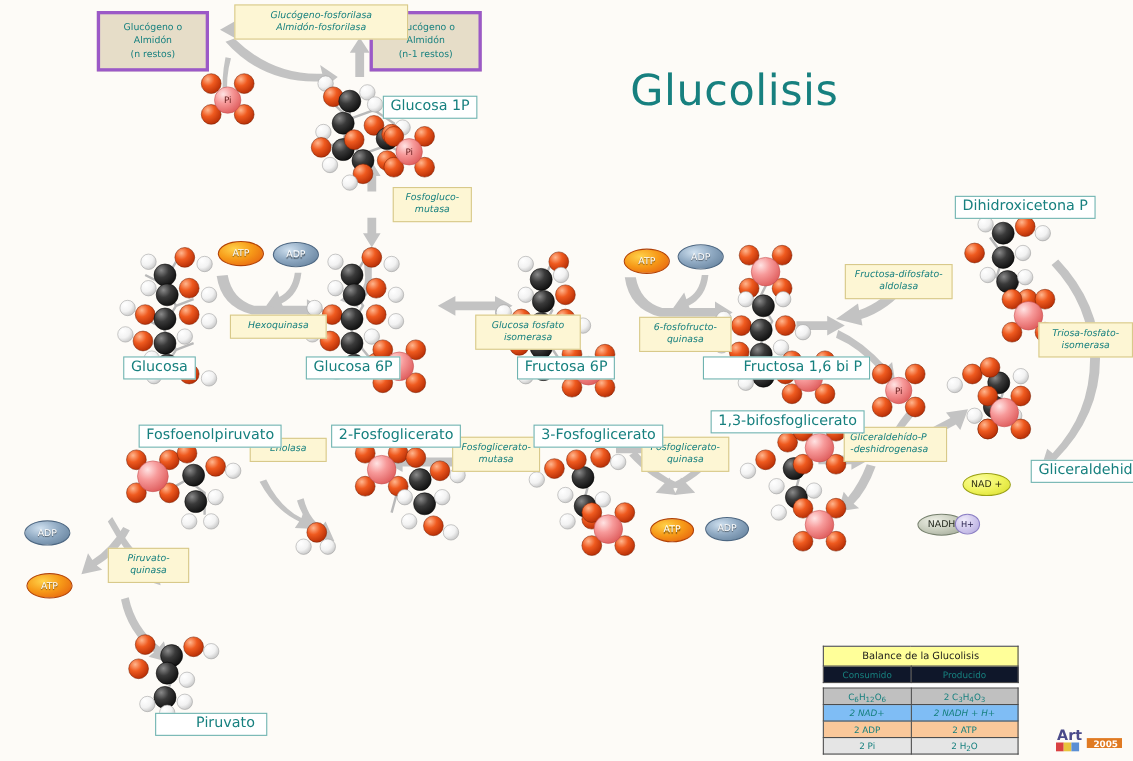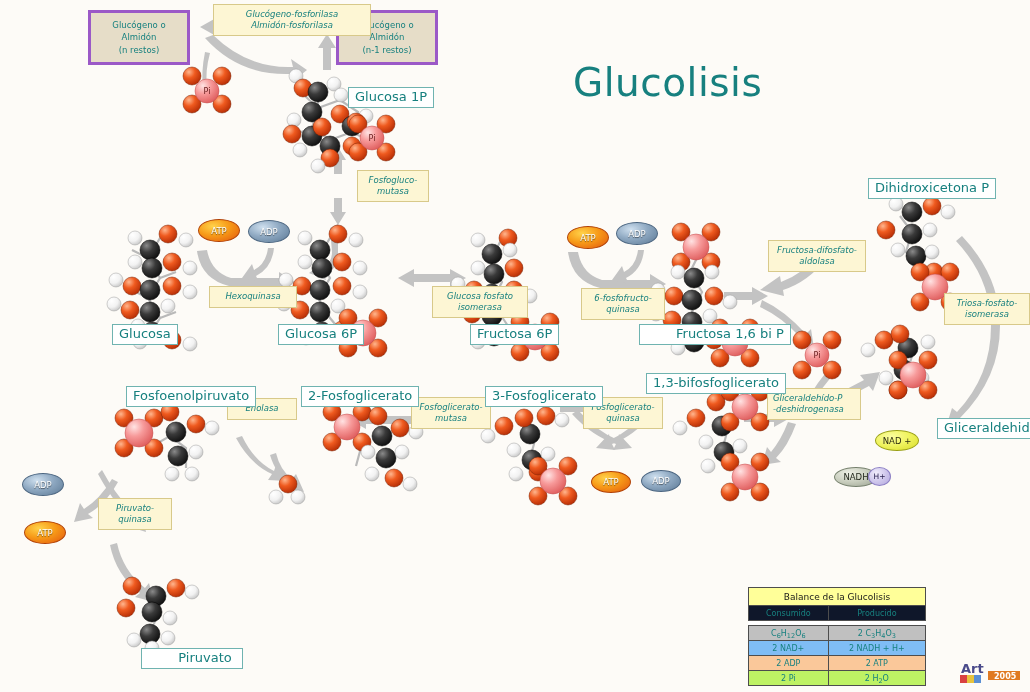--- a/index.html
+++ b/index.html
@@ -127,23 +127,23 @@
   #balance td, #balance th {
     border: 1px solid #4d4d4d;
     text-align: center;
     padding: 2.5px 2px;
     font-weight: normal;
   }
   #balance .bal-title { background: #ffff99; color: #1a1a1a; font-size: 9px; padding: 3.5px 2px; }
   #balance .bal-head { background: #0f172a; }
   #balance .bal-spacer td { border: none; height: 4px; background: #ffffff; padding: 0; }
   #balance .row-gray td { background: #c0c0c0; }
-  #balance .row-blue td { background: #7fbdf5; }
+  #balance .row-blue td { background: #7fbdf5; font-style: italic; }
   #balance .row-orange td { background: #fac89a; }
-  #balance .row-orange2 td { background: #bef264; }
+  #balance .row-orange2 td { background: #e5e5e5; }
   #balance sub { font-size: 6.5px; vertical-align: baseline; position: relative; top: 2px; }
 
   
   #logo {
     position: absolute;
     left: 958px;
     top: 659px;
     width: 64px;
     height: 26px;
   }

